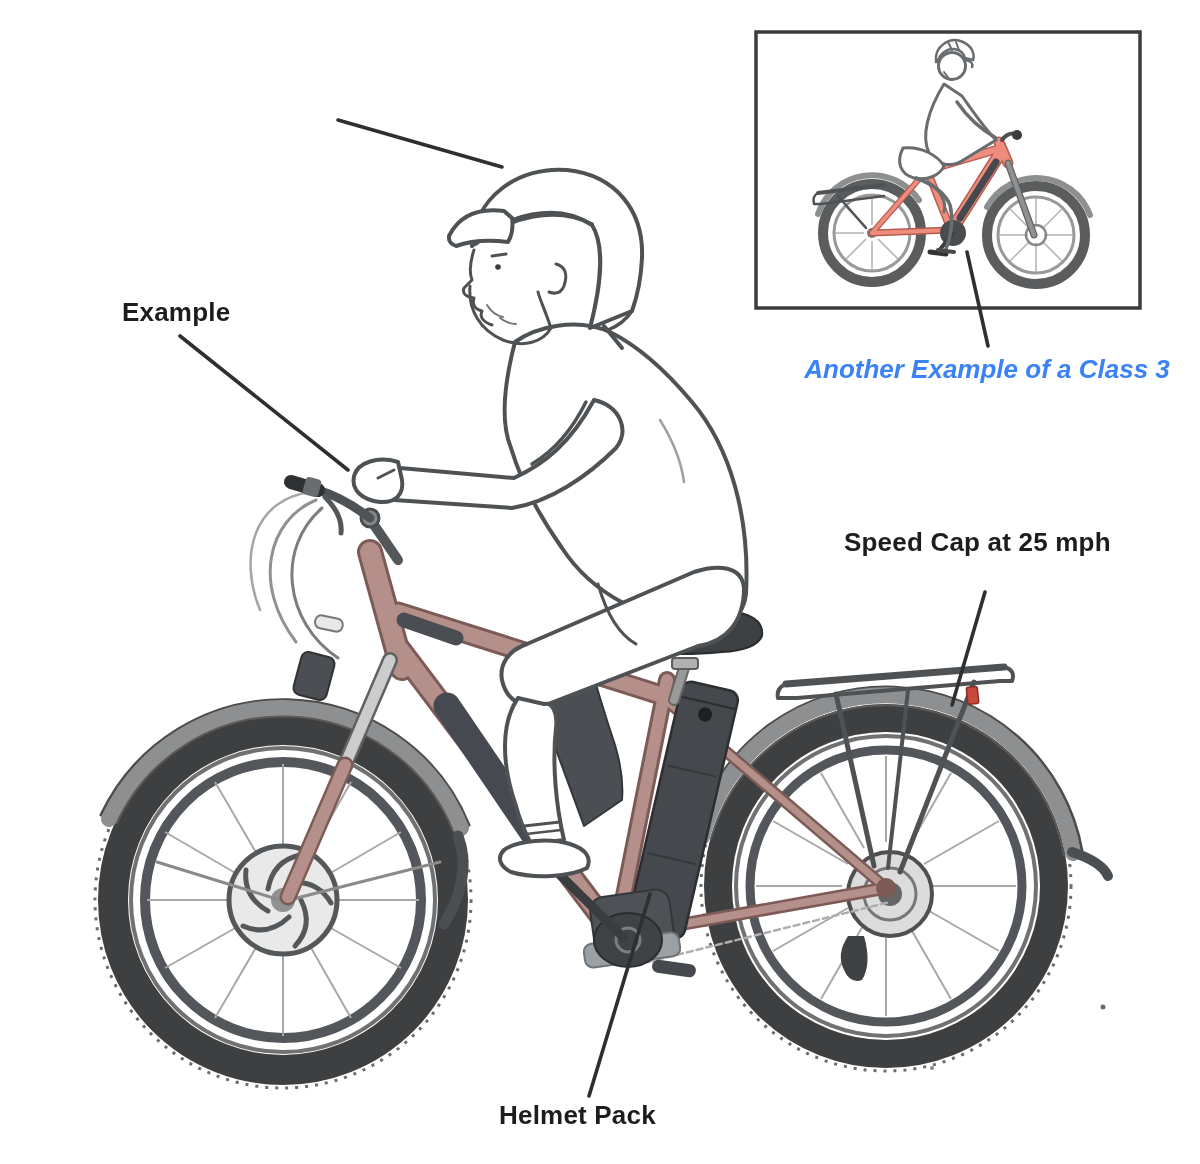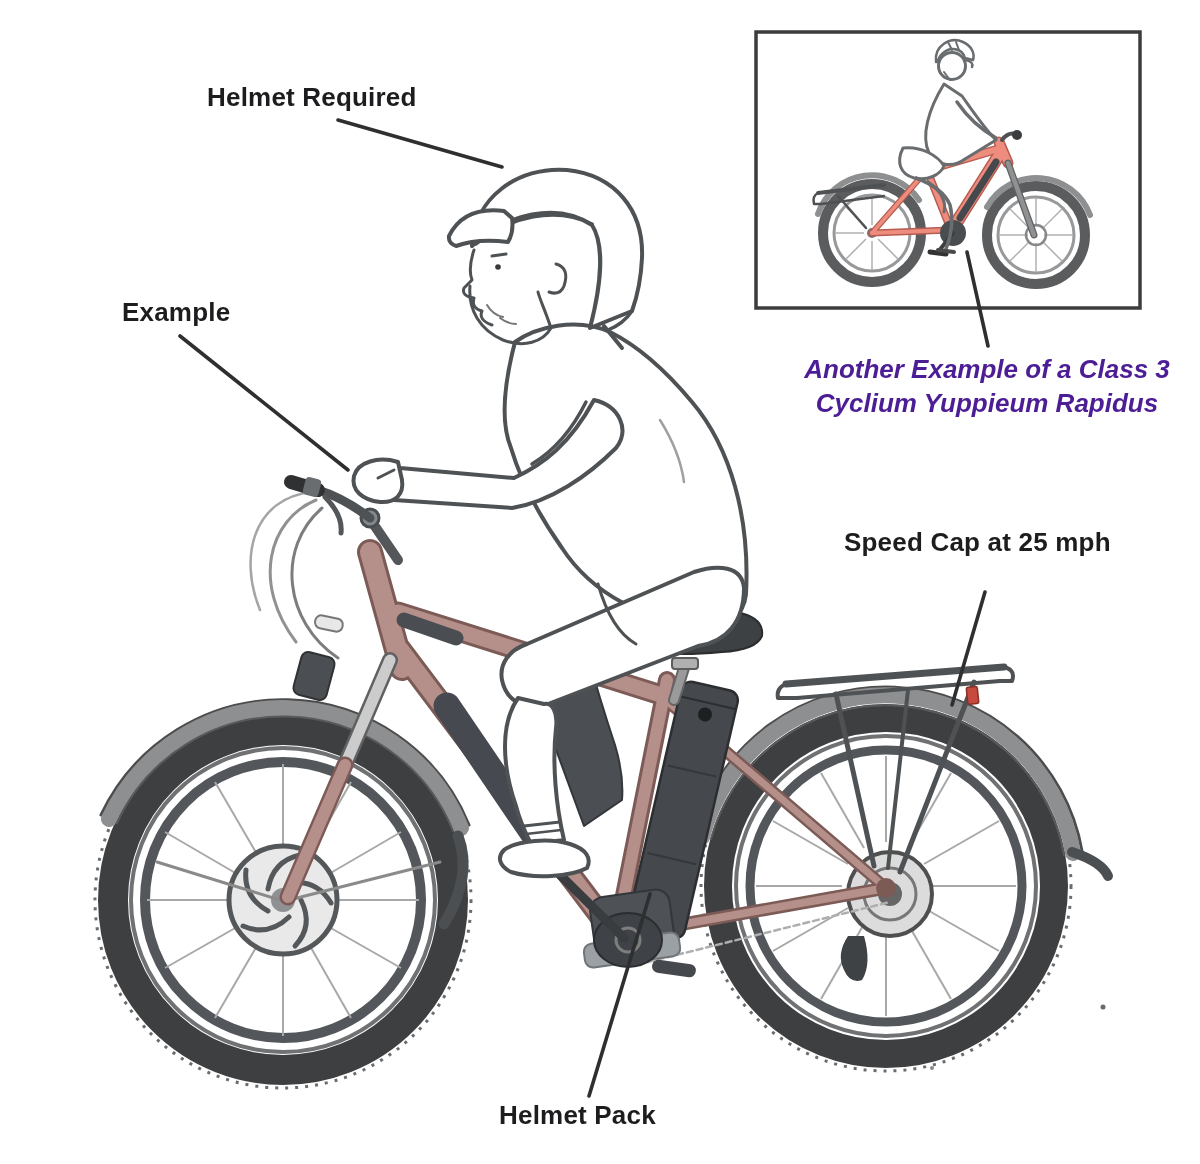--- a/index.html
+++ b/index.html
@@ -8,21 +8,21 @@
     --battery:#45484d; --tire:#3d3f41; --fender:#8d8f91; --sketch-line:#4f5254;
     --inset-border:#3c3c3c;
   }
   html,body{margin:0;padding:0;background:#fff;}
   .canvas{position:relative;width:1200px;height:1164px;background:var(--background);
     font-family:"Liberation Sans",sans-serif;overflow:hidden;}
   .canvas svg{position:absolute;left:0;top:0;}
   .lbl{position:absolute;font-weight:700;font-size:26px;color:var(--label-text);
     white-space:nowrap;letter-spacing:.2px;}
   .caption{position:absolute;left:782px;top:352px;width:410px;text-align:center;
-    font-style:italic;font-weight:600;font-size:26px;line-height:34px;color:#4c1d95;}
+    font-style:italic;font-weight:600;font-size:26px;line-height:34px;color:#3b82f6;}
   .ln{fill:none;stroke-linecap:round;stroke-linejoin:round;}
   .c-sk{stroke:var(--sketch-line);}
   .c-tire{stroke:var(--tire);}
   .c-fender{stroke:var(--fender);}
   .c-frame{stroke:var(--frame-highlight);}
   .c-frameo{stroke:var(--frame-outline);}
   .c-iframe{stroke:var(--inset-frame-highlight);}
   .c-lead{stroke:var(--leader-line);stroke-width:3.6;stroke-linecap:round;}
   .white{fill:#fff;}
 </style>
@@ -306,23 +306,21 @@
 
   <g class="ln c-lead">
     <path d="M338,120 L502,167"></path>
     <path d="M180,336 L348,470"></path>
     <path d="M985,592 L952,705"></path>
     <path d="M650,894 L589,1096"></path>
     <path d="M967,252 L988,346"></path>
   </g>
 </svg>
 
-<div class="lbl" style="left:207px;top:82px">Helmet Required</div>
 <div class="lbl" style="left:122px;top:297px">Example</div>
 <div class="lbl" style="left:844px;top:527px">Speed Cap at 25 mph</div>
 <div class="lbl" style="left:499px;top:1100px">Helmet Pack</div>
 
 <div class="caption">
   <div>Another Example of a Class 3</div>
-  <div>Cyclium Yuppieum Rapidus</div>
 </div>
 
 </div>
 
 </body></html>

